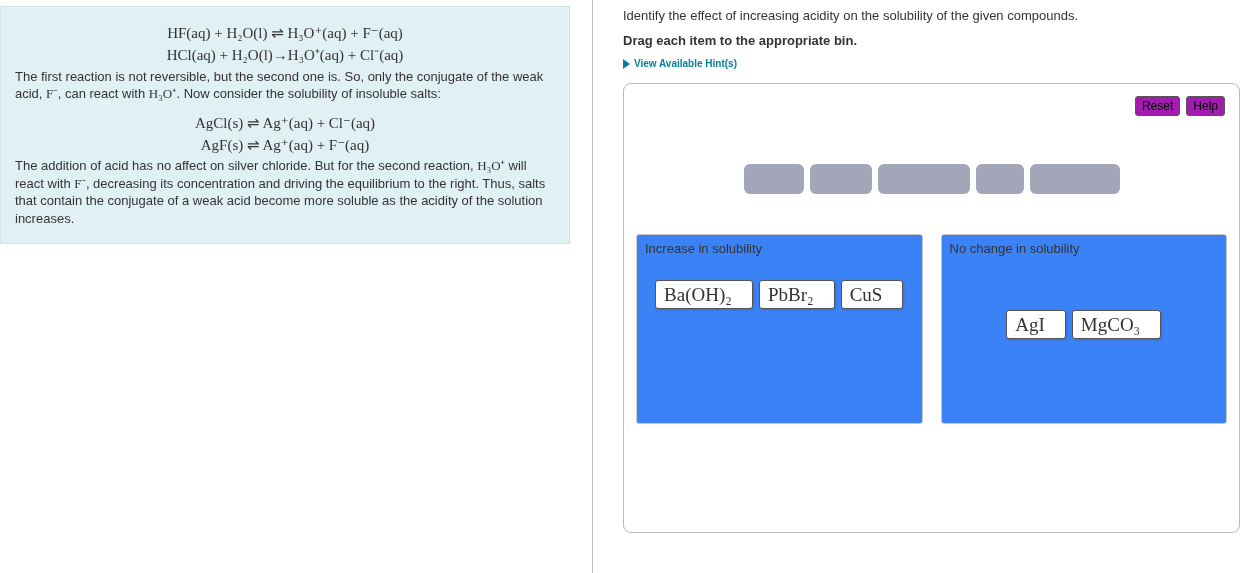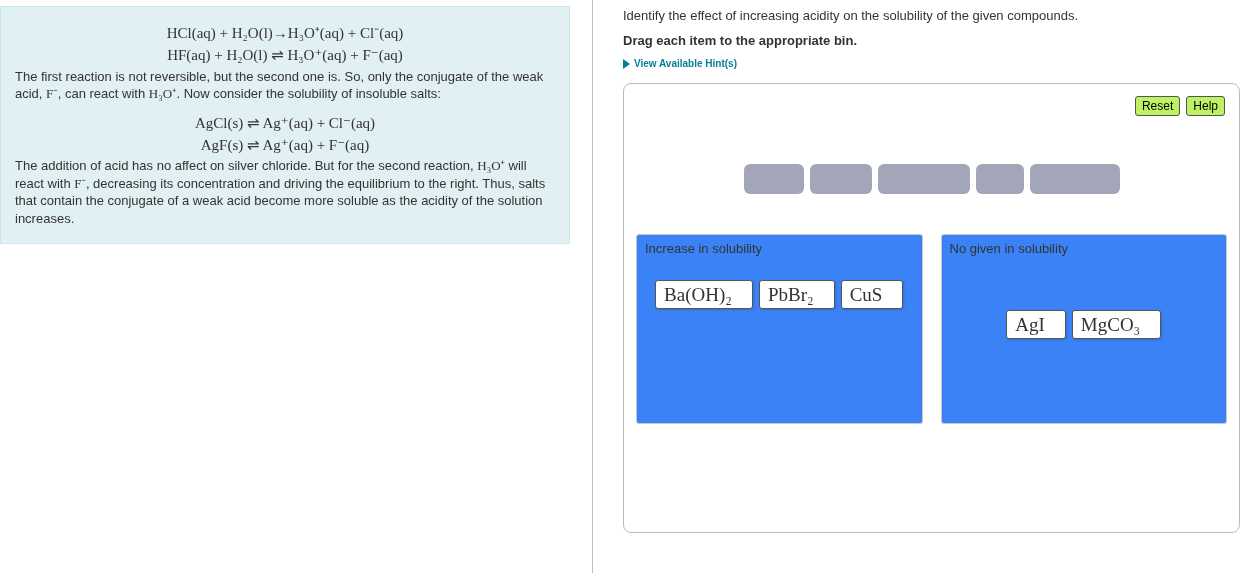--- a/index.html
+++ b/index.html
@@ -67,21 +67,21 @@
     min-height: 450px;
   }
   .top-buttons {
     position: absolute;
     top: 12px; right: 14px;
     display: flex;
     gap: 6px;
   }
   .small-btn {
     border: 1px solid #555;
-    background: #bef264;
+    background: #a21caf;
     font-size: 12px;
     padding: 2px 6px;
     border-radius: 3px;
     cursor: pointer;
   }
   .source-area {
     margin-top: 70px;
     display: flex;
     justify-content: center;
     gap: 6px;
@@ -133,22 +133,22 @@
     cursor: move;
     box-shadow: 1px 1px 2px rgba(0,0,0,0.15);
     line-height: 1.1;
   }
 </style>
 </head>
 <body>
 
 <div class="left-pane">
   <div class="info-box">
+    <p class="eq-center">HF(aq) + H₂O(l) ⇌ H₃O⁺(aq) + F⁻(aq)</p>
     <p class="eq-center">HCl(aq) + H₂O(l)→H₃O⁺(aq) + Cl⁻(aq)</p>
-    <p class="eq-center">HF(aq) + H₂O(l) ⇌ H₃O⁺(aq) + F⁻(aq)</p>
     <p>
       <span>The first reaction is not reversible, but the second one is. So, only the conjugate of the weak acid, </span><span class="serif">F⁻</span><span>, can react with </span><span class="serif">H₃O⁺</span><span>. Now consider the solubility of insoluble salts:</span>
     </p>
     <p class="eq-center" style="margin-top:10px">AgCl(s) ⇌ Ag⁺(aq) + Cl⁻(aq)</p>
     <p class="eq-center">AgF(s) ⇌ Ag⁺(aq) + F⁻(aq)</p>
     <p>
       <span>The addition of acid has no affect on silver chloride. But for the second reaction, </span><span class="serif">H₃O⁺</span><span> will react with </span><span class="serif">F⁻</span><span>, decreasing its concentration and driving the equilibrium to the right. Thus, salts that contain the conjugate of a weak acid become more soluble as the acidity of the solution increases.</span>
     </p>
   </div>
 </div>
@@ -180,21 +180,21 @@
     <div class="bins">
       <div class="bin">
         <div class="bin-header">Increase in solubility</div>
         <div class="items-wrap">
           <div class="compound">Ba(OH)₂</div>
           <div class="compound">PbBr₂</div>
           <div class="compound">CuS</div>
         </div>
       </div>
       <div class="bin bin-no">
-        <div class="bin-header">No given in solubility</div>
+        <div class="bin-header">No change in solubility</div>
         <div class="items-wrap">
           <div class="compound">AgI</div>
           <div class="compound">MgCO₃</div>
         </div>
       </div>
     </div>
   </div>
 </div>
 
 </body></html>

